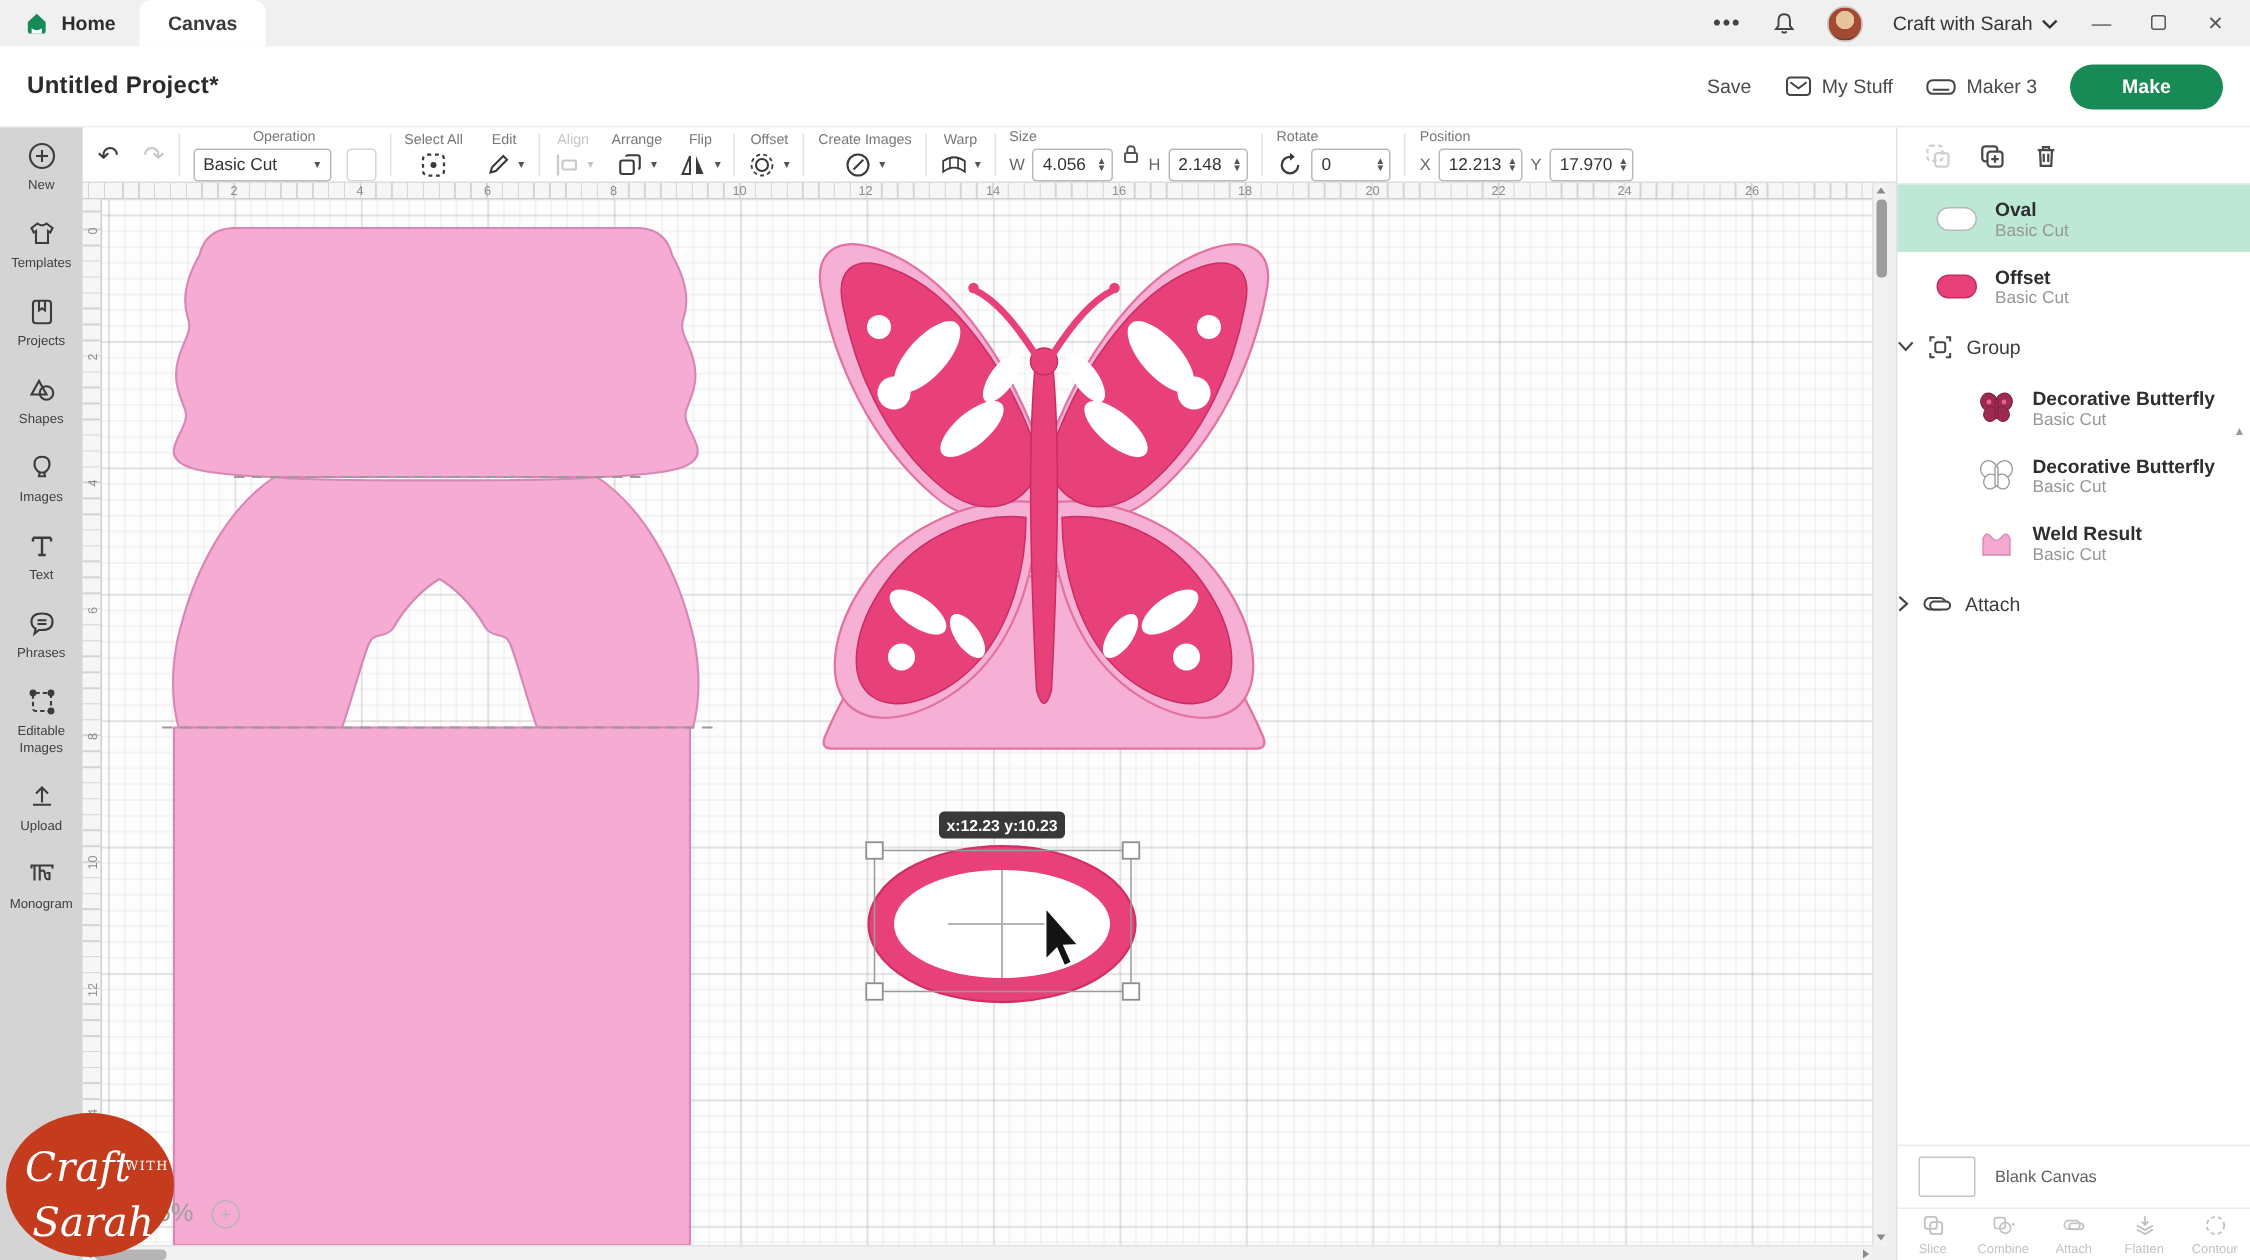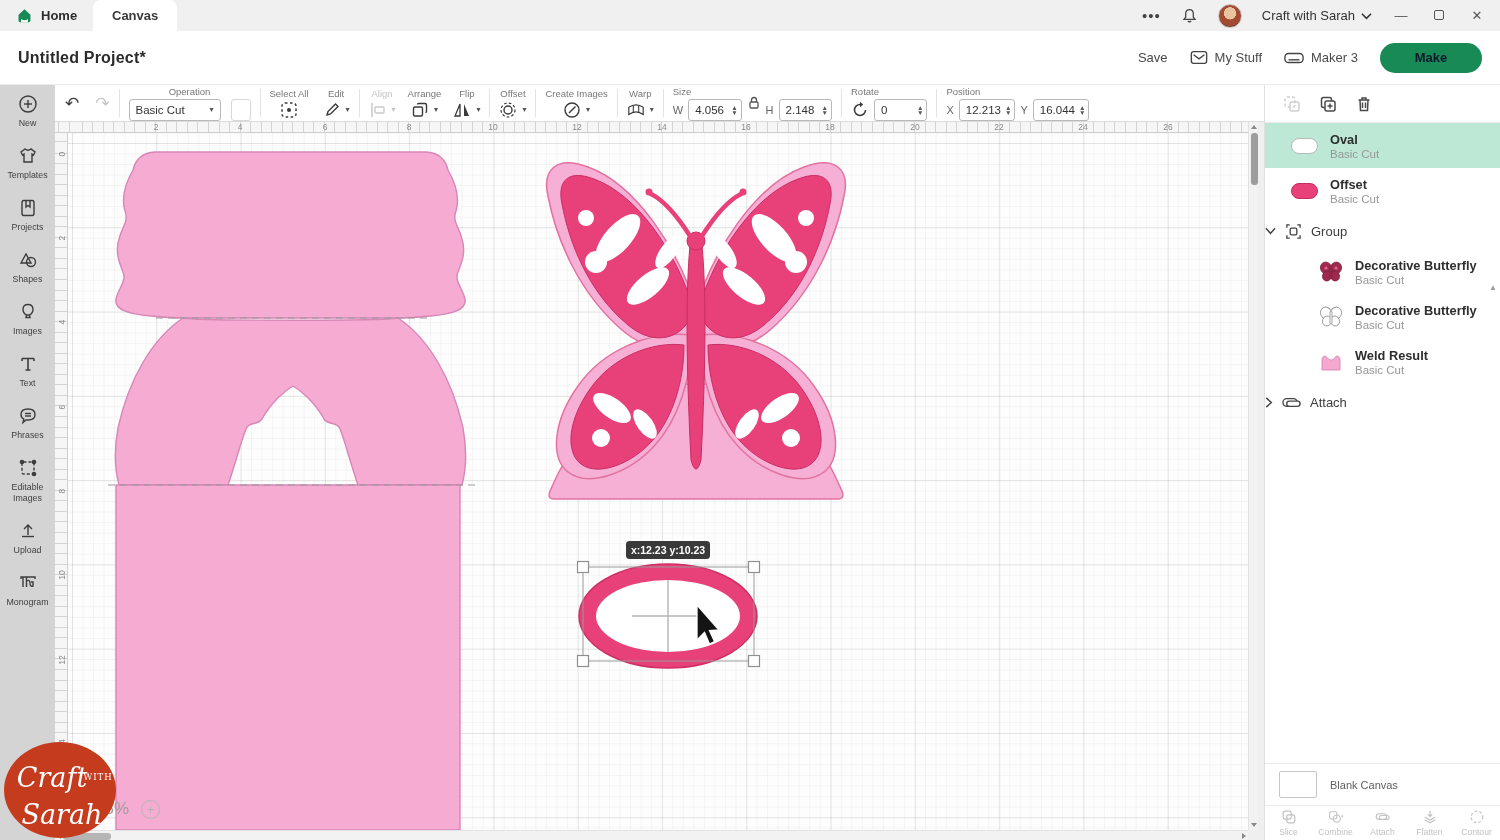--- a/index.html
+++ b/index.html
@@ -16,21 +16,21 @@
   .avatar { width:24px; height:24px; border-radius:50%; background:radial-gradient(circle at 50% 38%, #e8c49e 0 34%, #a34a33 36% 70%, #7e3a2a 72%); border:1px solid #c9c9c9; }
   .account { font-size:13px; color:#333; display:flex; align-items:center; gap:6px; }
   .winbtn { font-size:13px; color:#555; width:18px; text-align:center; }
   .win-max { width:10px; height:10px; border:1.4px solid #555; border-radius:2px; display:inline-block; }
 
   
   #header { position:absolute; left:0; top:31px; width:1500px; height:54px; background:#fff; border-bottom:1px solid #ececec; display:flex; align-items:center; }
   #project-title { margin-left:18px; font-size:16px; font-weight:600; color:#2b2b2b; letter-spacing:.2px; }
   #header-right { margin-left:auto; display:flex; align-items:center; gap:22px; padding-right:18px; }
   .hdr-item { display:flex; align-items:center; gap:7px; font-size:13px; color:#4a4a4a; }
-  #make-btn { width:102px; height:30px; border-radius:16px; background:#178a56; color:#0f172a; font-size:13px; font-weight:700; display:flex; align-items:center; justify-content:center; border:none;text-align:right; }
+  #make-btn { width:102px; height:30px; border-radius:16px; background:#178a56; color:#ffffff; font-size:13px; font-weight:700; display:flex; align-items:center; justify-content:center; border:none;text-align:right; }
 
   
   #toolbar { position:absolute; left:55px; top:85px; width:1209px; height:37px; background:#fff; border-bottom:1px solid #dcdcdc; display:flex; align-items:center; padding-left:10px; }
   .tsep { width:1px; height:28px; background:#e3e3e3; margin:0 9px; flex:none; }
   .tgroup { display:flex; flex-direction:column; align-items:center; justify-content:center; flex:none; }
   .tlabel { font-size:9.5px; color:#777; margin-bottom:2px; white-space:nowrap; }
   .trow { display:flex; align-items:center; gap:5px; }
   .ticon { width:18px; height:18px; display:block; }
   .caret { font-size:8px; color:#555; }
   .disabled, .disabled * { color:#c4c4c4 !important; stroke:#c9c9c9 !important; }
@@ -326,21 +326,21 @@
         <span class="dim">X</span>
         <div class="numbox">
           <span class="val">12.213</span>
           <span class="stepper">
               <span>▲</span>
               <span>▼</span>
             </span>
         </div>
         <span class="dim">Y</span>
         <div class="numbox">
-          <span class="val">16.044</span>
+          <span class="val">17.970</span>
           <span class="stepper">
               <span>▲</span>
               <span>▼</span>
             </span>
         </div>
       </div>
     </div>
   </div>
 
   <div id="sidebar">

